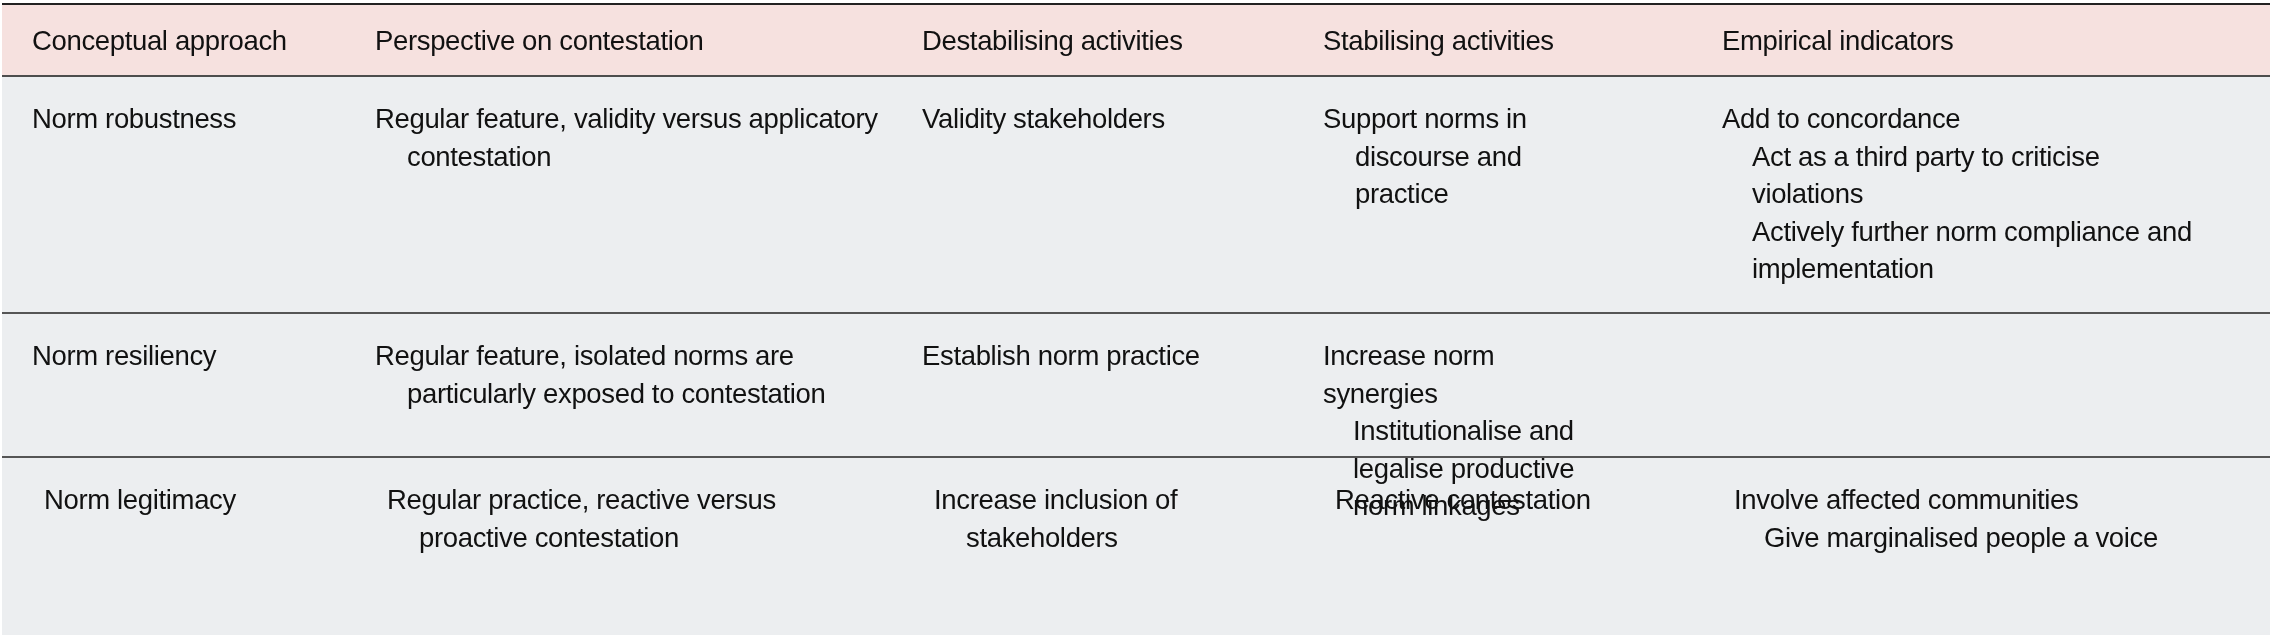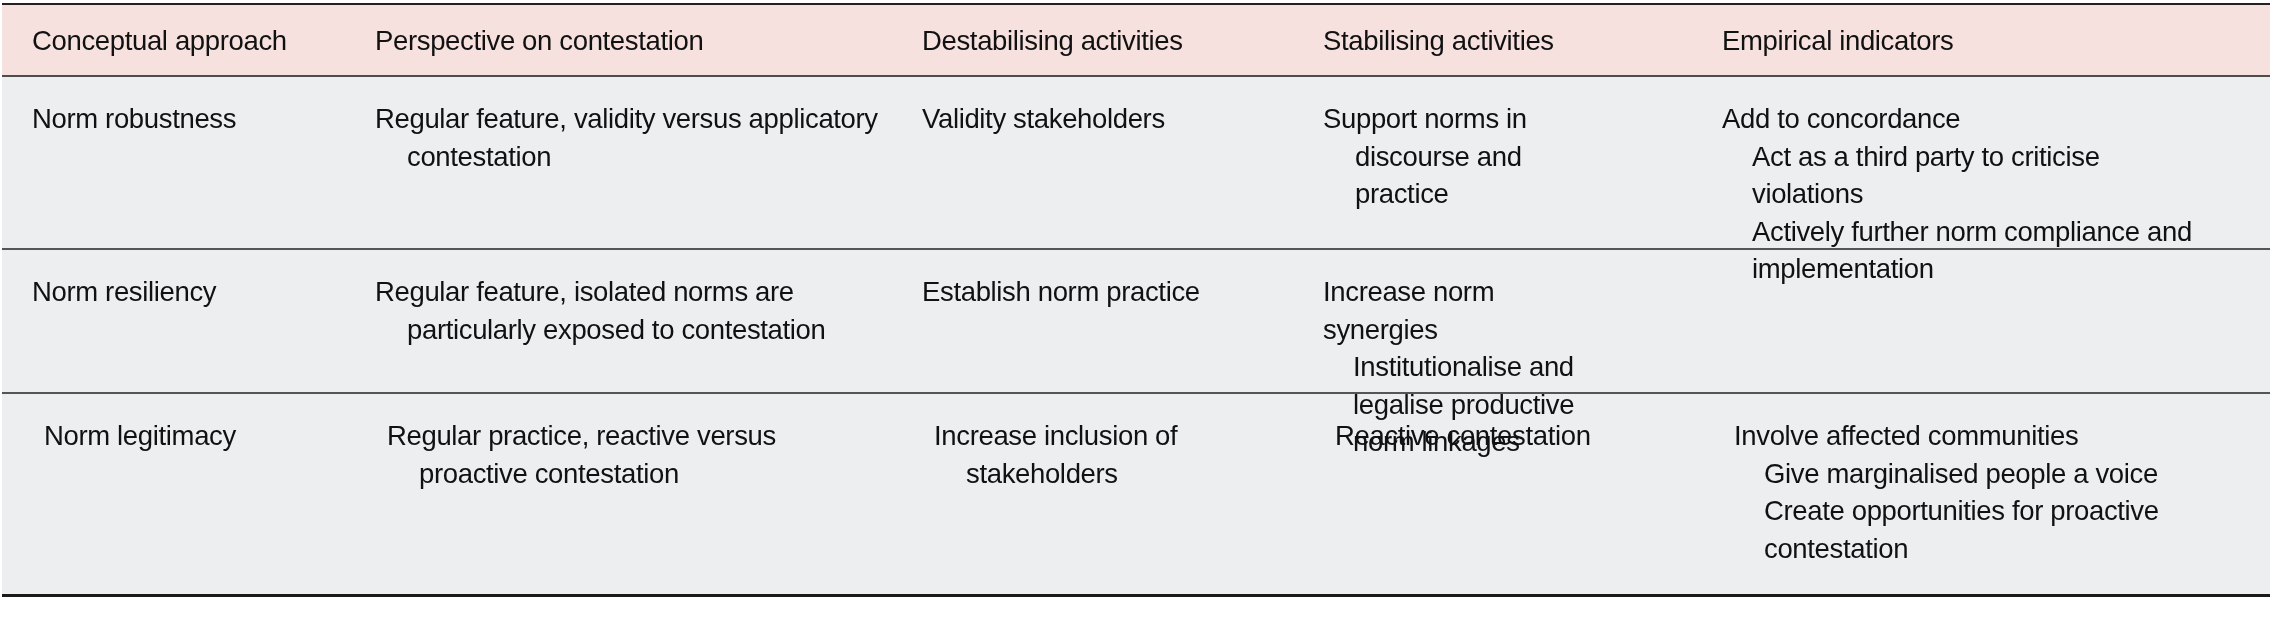--- a/index.html
+++ b/index.html
@@ -5,21 +5,21 @@
   html, body { margin: 0; padding: 0; background: #ffffff; }
   body { width: 2272px; height: 635px; position: relative; overflow: hidden;
          font-family: "Liberation Sans", "DejaVu Sans", sans-serif; color: #111111; }
   .table { position: absolute; left: 2px; top: 3px; width: 2268px;
            border-top: 2px solid #222222; border-bottom: 3px solid #1a1a1a; }
   .row { display: grid; grid-template-columns: 343px 547px 401px 399px 578px;
          box-sizing: border-box; }
   .header-row { background: #f6e1df; height: 72px; border-bottom: 2px solid #4d4d4d; }
   .body-row { background: #eceef0; border-bottom: 2px solid #555555; }
   .body-row.last { border-bottom: none; }
-  .row-1 { height: 173px; }
+  .row-1 { height: 237px; }
   .row-2 { height: 144px; }
   .row-3 { height: 200px; padding-left: 12px; }
   .cell { padding-left: 30px; box-sizing: border-box; font-size: 27.5px; line-height: 37.5px;
           letter-spacing: -0.35px; }
   .header-row .cell { padding-top: 17px; }
   .body-row .cell { padding-top: 23px; }
   .hang { padding-left: 32px; text-indent: -32px; display: block; }
   .cell.c2 .hang, .cell.c4 .hang { padding-left: 32px; }
   .sub { display: block; padding-left: 30px; }
   .main { display: block; }
@@ -82,17 +82,16 @@
     </div>
     <div class="cell c4" style="padding-right:60px;">
       <span class="hang">Increase inclusion of stakeholders</span>
     </div>
     <div class="cell c3">
       <span class="hang">Reactive contestation</span>
     </div>
     <div class="cell c5" style="padding-right:40px;">
       <span class="main">Involve affected communities</span>
       <span class="sub">Give marginalised people a voice</span>
-      <span class="sub">Create opportunities for proactive contestation</span>
     </div>
   </div>
 
 </div>
 
 </body></html>

